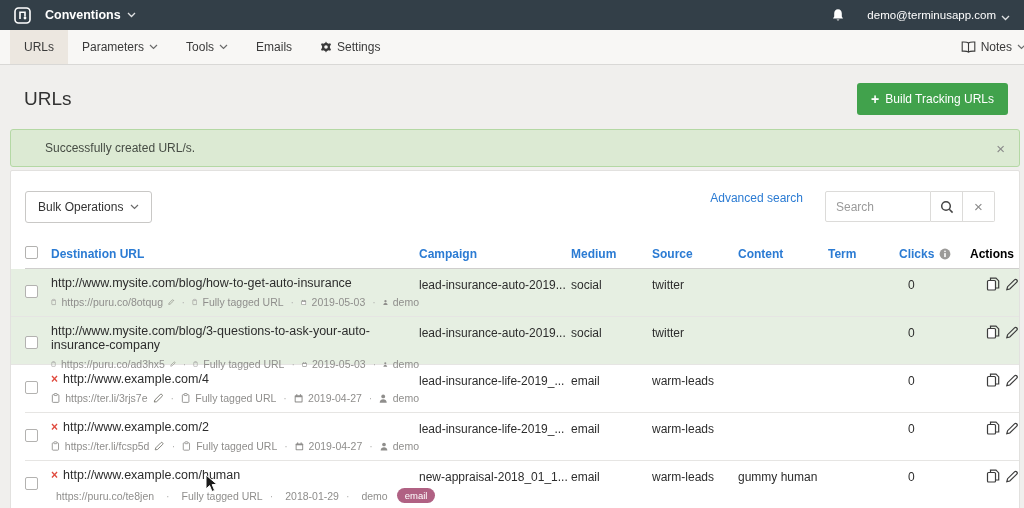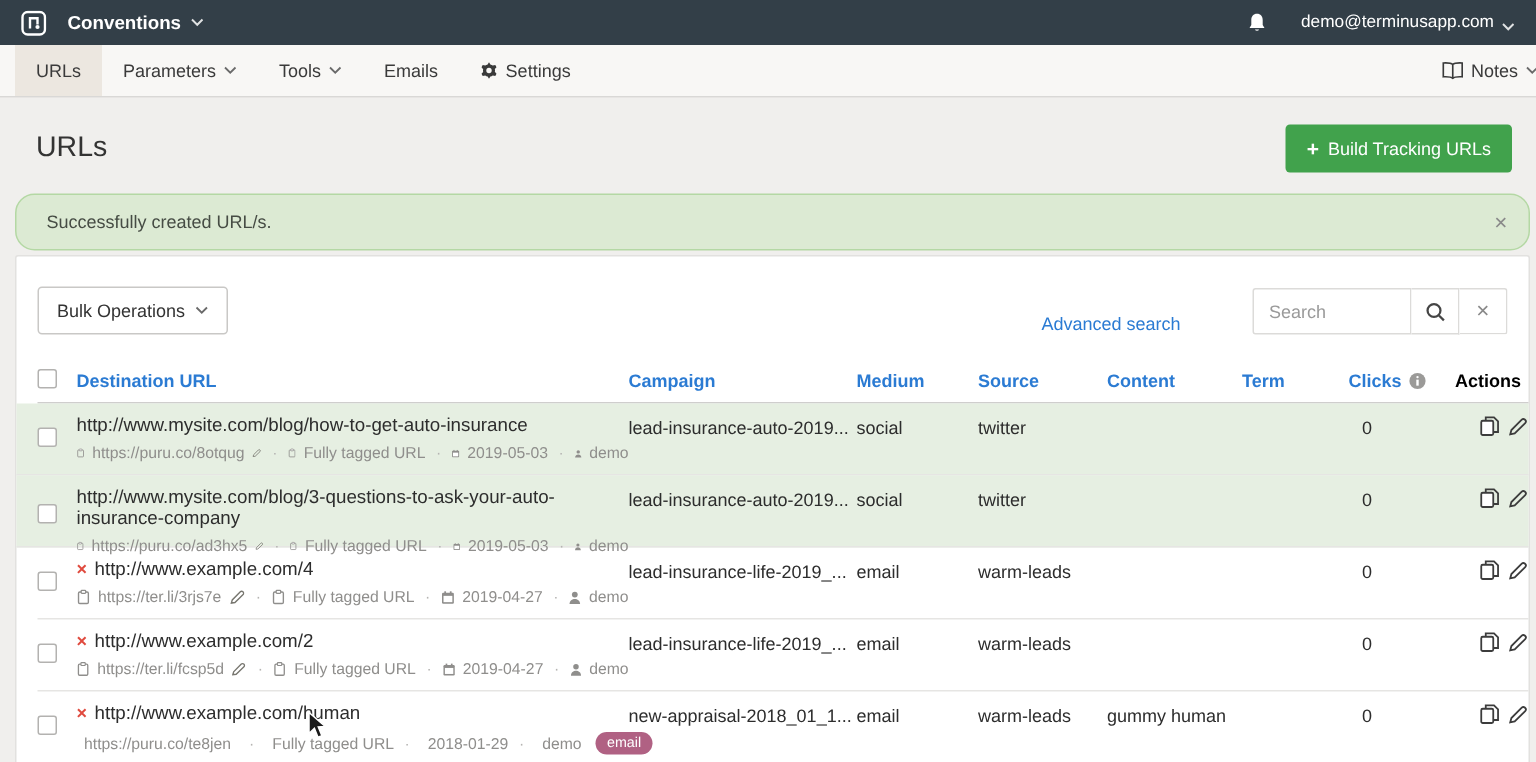--- a/index.html
+++ b/index.html
@@ -25,27 +25,27 @@
 
   
   .pagehead { display:flex; align-items:center; padding:18px 6px 12px 24px; }
   .ptitle { font-size:19px; color:#333; font-weight:normal; }
   .pagehead .spacer { flex:1; }
   .btn-green { background:#41a24c; color:#fff; border:none; border-radius:3px; font-size:12px; padding:8px 14px; display:flex; align-items:center; gap:6px; cursor:pointer; font-family:inherit; }
   .btn-green .plus { font-size:14px; font-weight:bold; }
   .btn-split { width:8px; background:#41a24c; border:none; border-radius:3px 0 0 3px; margin-left:2px; cursor:pointer; }
 
   
-  .alert { margin:2px 4px 0 10px; background:#dcead3; border:1px solid #b4d8a4; border-radius:13px; height:38px; display:flex; align-items:center; padding:0 14px 0 20px; font-size:12px; color:#464c44; }
+  .alert { margin:2px 4px 0 10px; background:#dcead3; border:1px solid #b4d8a4; border-radius:3px; height:38px; display:flex; align-items:center; padding:0 14px 0 34px; font-size:12px; color:#464c44; }
   .alert .spacer { flex:1; }
   .alert-x { color:#8a8a8a; font-size:15px; cursor:pointer; line-height:1; }
 
   
   .card { position:absolute; left:10px; right:4px; top:170px; bottom:-40px; background:#fff; border:1px solid #e2e1df; border-radius:2px; padding:0 0 0 14px; }
-  .toolbar { display:flex; align-items:flex-end; padding:20px 14px 16px 0;gap:26px; }
+  .toolbar { display:flex; align-items:flex-start; padding:20px 24px 16px 0; }
   .btn-outline { background:#fff; border:1px solid #c9c8c6; border-radius:3px; font-size:12px; color:#333; padding:8px 12px; display:flex; align-items:center; gap:7px; cursor:pointer; font-family:inherit; }
   .toolbar .spacer { flex:1; }
   .link { color:#2b7bd3; font-size:12px; text-decoration:none; cursor:pointer; margin-right:22px; white-space:nowrap; }
   .searchgrp { display:flex; }
   .searchgrp input { width:106px; height:31px; border:1px solid #dcdbd9; padding:0 10px; font-size:12px; font-family:inherit; color:#ef4444; outline:none; border-radius:2px 0 0 2px; }
   .searchgrp input::placeholder { color:#9a9a9a; }
   .sbtn { width:32px; height:31px; background:#fff; border:1px solid #dcdbd9; border-left:none; display:flex; align-items:center; justify-content:center; cursor:pointer; }
   .sbtn.last { border-radius:0 2px 2px 0; color:#8a8a8a; font-size:15px; }
 
   

